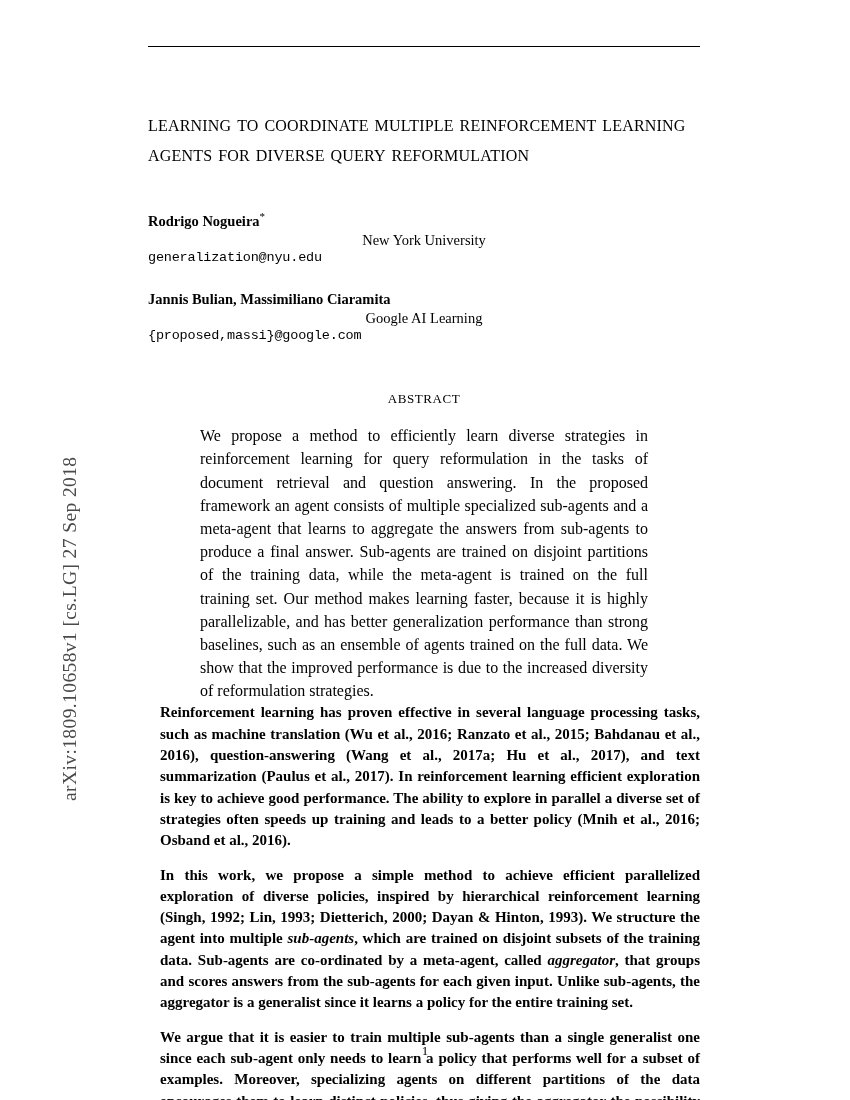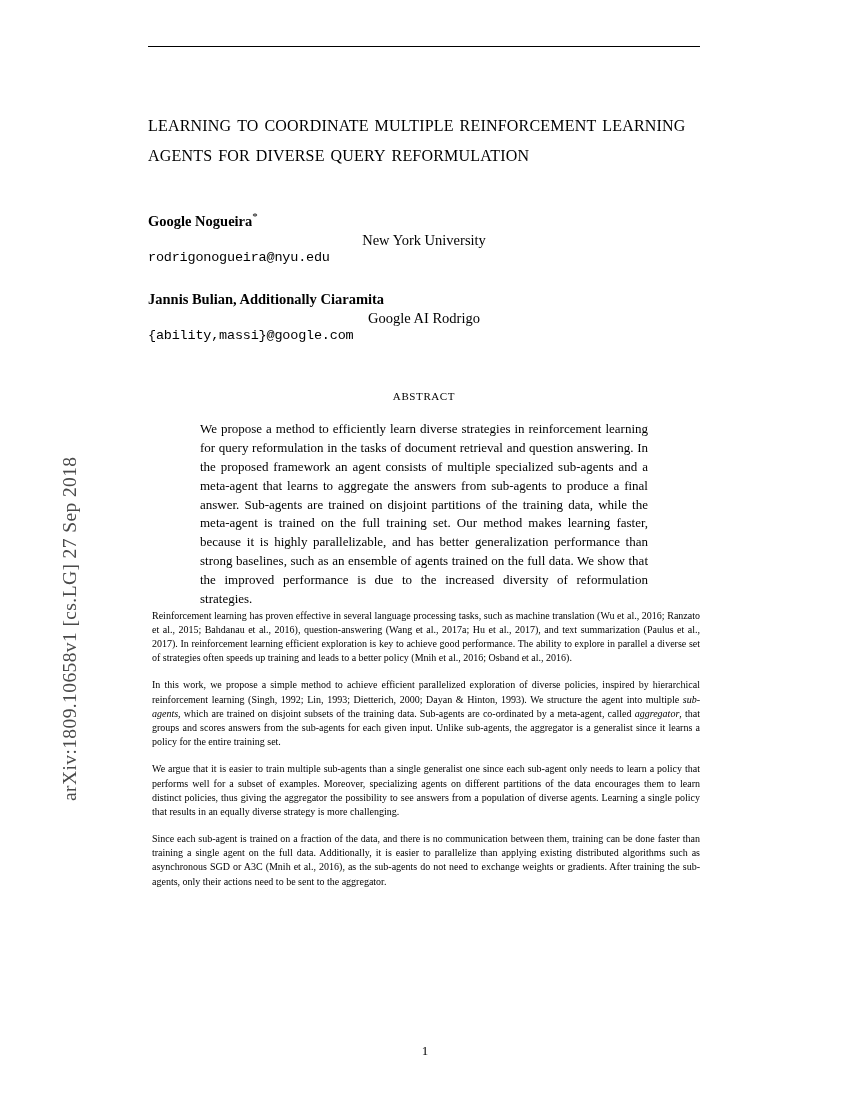--- a/index.html
+++ b/index.html
@@ -76,27 +76,27 @@
   .author-email {
     font-family: "Liberation Mono", monospace;
     font-size: 13.5px;
     letter-spacing: -0.2px;
   }
 
   .abstract-head {
     text-align: center;
     font-variant: small-caps;
     text-transform: lowercase;
-    font-size: 15px;
+    font-size: 18px;
     letter-spacing: 0.6px;
     margin: 44px 0 16px 0;
   }
   .abstract-body {
     margin: 16px 52px 0 52px;
-    font-size: 13px;
+    font-size: 16px;
     line-height: 1.45;
     text-align: justify;
   }
 
   h2.section {
     font-size: 16px;
     font-variant: small-caps;
     text-transform: lowercase;
     font-weight: normal;
     letter-spacing: 0.5px;
@@ -104,24 +104,25 @@
   }
   h2.section .secnum {
     font-variant: normal;
     text-transform: none;
     display: inline-block;
     width: 28px;
     font-size: 14.5px;
   }
 
   p.body {
-    font-size: 10px;
+    font-size: 15px;
     line-height: 1.42;
     text-align: justify;
-    margin: 0 0 13px 4px;
+    margin: 0 0 13px 12px;
+    font-weight: bold;
   }
   p.body em { font-style: italic; }
 
   .page-number {
     position: absolute;
     top: 1043px;
     left: 0;
     width: 850px;
     text-align: center;
     font-size: 13px;
@@ -134,29 +135,29 @@
 
   <div class="arxiv-stamp">arXiv:1809.10658v1  [cs.LG]  27 Sep 2018</div>
 
   <div class="content">
 
     <div class="rule-top"></div>
 
     <h1 class="title">Learning to Coordinate Multiple Reinforcement Learning Agents for Diverse Query Reformulation</h1>
 
     <div class="author-block">
-      <div class="author-name"><span>Google Nogueira</span><sup>*</sup></div>
+      <div class="author-name"><span>Rodrigo Nogueira</span><sup>*</sup></div>
       <div class="author-affil">New York University</div>
-      <div class="author-email">rodrigonogueira@nyu.edu</div>
+      <div class="author-email">generalization@nyu.edu</div>
     </div>
 
     <div class="author-block">
-      <div class="author-name"><span>Jannis Bulian, Additionally Ciaramita</span></div>
-      <div class="author-affil">Google AI Rodrigo</div>
-      <div class="author-email">{ability,massi}@google.com</div>
+      <div class="author-name"><span>Jannis Bulian, Massimiliano Ciaramita</span></div>
+      <div class="author-affil">Google AI Learning</div>
+      <div class="author-email">{proposed,massi}@google.com</div>
     </div>
 
     <div class="abstract-head">Abstract</div>
     <div class="abstract-body">We propose a method to efficiently learn diverse strategies in reinforcement learning for query reformulation in the tasks of document retrieval and question answering. In the proposed framework an agent consists of multiple specialized sub-agents and a meta-agent that learns to aggregate the answers from sub-agents to produce a final answer. Sub-agents are trained on disjoint partitions of the training data, while the meta-agent is trained on the full training set. Our method makes learning faster, because it is highly parallelizable, and has better generalization performance than strong baselines, such as an ensemble of agents trained on the full data. We show that the improved performance is due to the increased diversity of reformulation strategies.</div>
 
 
     <p class="body">Reinforcement learning has proven effective in several language processing tasks, such as machine translation (Wu et al., 2016; Ranzato et al., 2015; Bahdanau et al., 2016), question-answering (Wang et al., 2017a; Hu et al., 2017), and text summarization (Paulus et al., 2017). In reinforcement learning efficient exploration is key to achieve good performance. The ability to explore in parallel a diverse set of strategies often speeds up training and leads to a better policy (Mnih et al., 2016; Osband et al., 2016).</p>
     <p class="body">In this work, we propose a simple method to achieve efficient parallelized exploration of diverse policies, inspired by hierarchical reinforcement learning (Singh, 1992; Lin, 1993; Dietterich, 2000; Dayan &amp; Hinton, 1993). We structure the agent into multiple <em>sub-agents</em>, which are trained on disjoint subsets of the training data. Sub-agents are co-ordinated by a meta-agent, called <em>aggregator</em>, that groups and scores answers from the sub-agents for each given input. Unlike sub-agents, the aggregator is a generalist since it learns a policy for the entire training set.</p>
     <p class="body">We argue that it is easier to train multiple sub-agents than a single generalist one since each sub-agent only needs to learn a policy that performs well for a subset of examples. Moreover, specializing agents on different partitions of the data encourages them to learn distinct policies, thus giving the aggregator the possibility to see answers from a population of diverse agents. Learning a single policy that results in an equally diverse strategy is more challenging.</p>
     <p class="body">Since each sub-agent is trained on a fraction of the data, and there is no communication between them, training can be done faster than training a single agent on the full data. Additionally, it is easier to parallelize than applying existing distributed algorithms such as asynchronous SGD or A3C (Mnih et al., 2016), as the sub-agents do not need to exchange weights or gradients. After training the sub-agents, only their actions need to be sent to the aggregator.</p>

